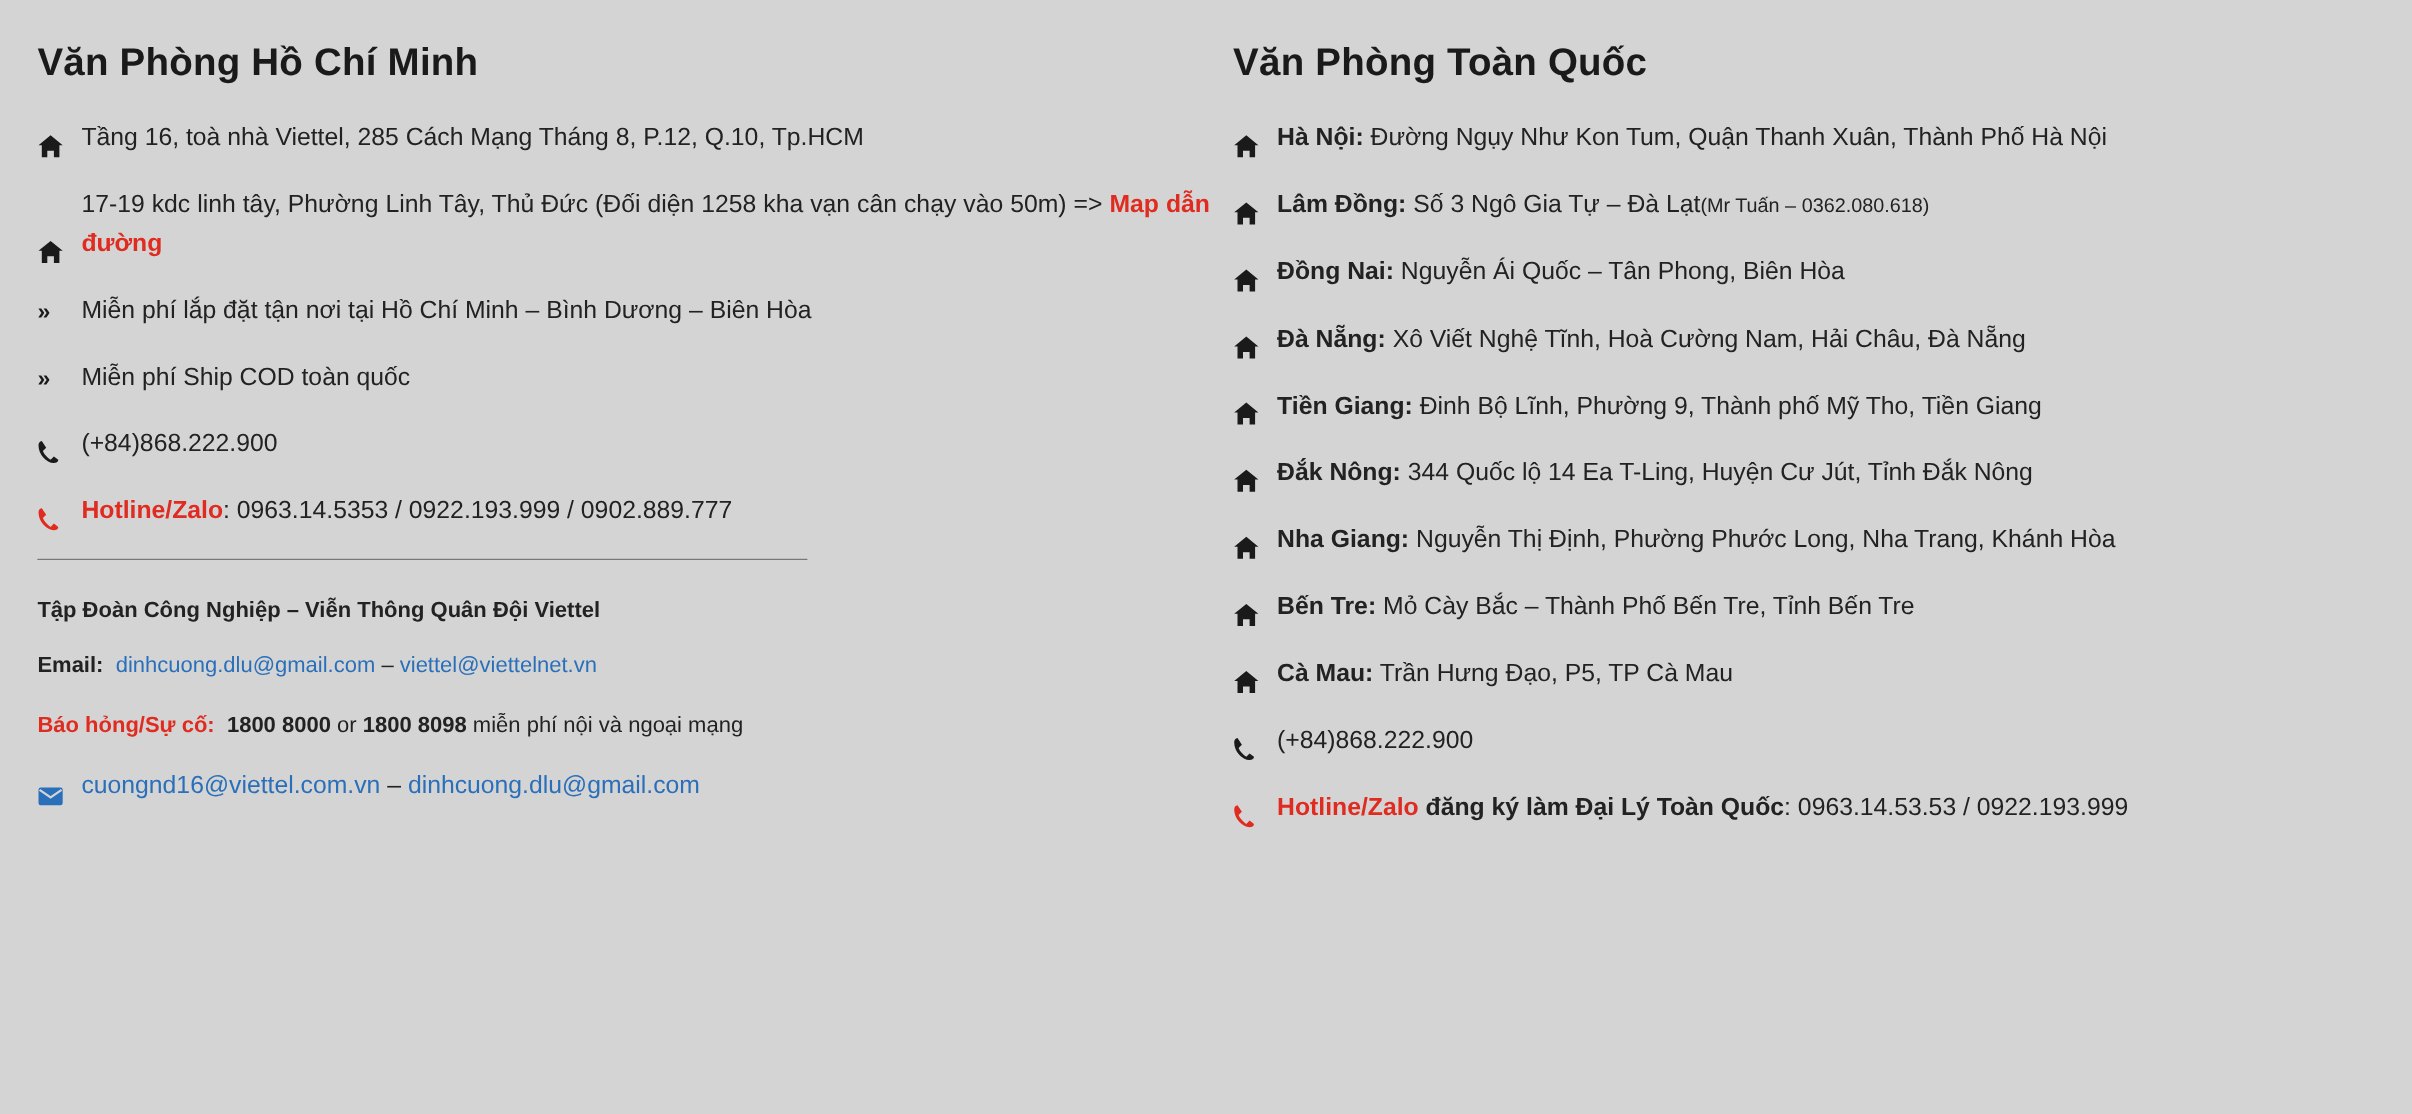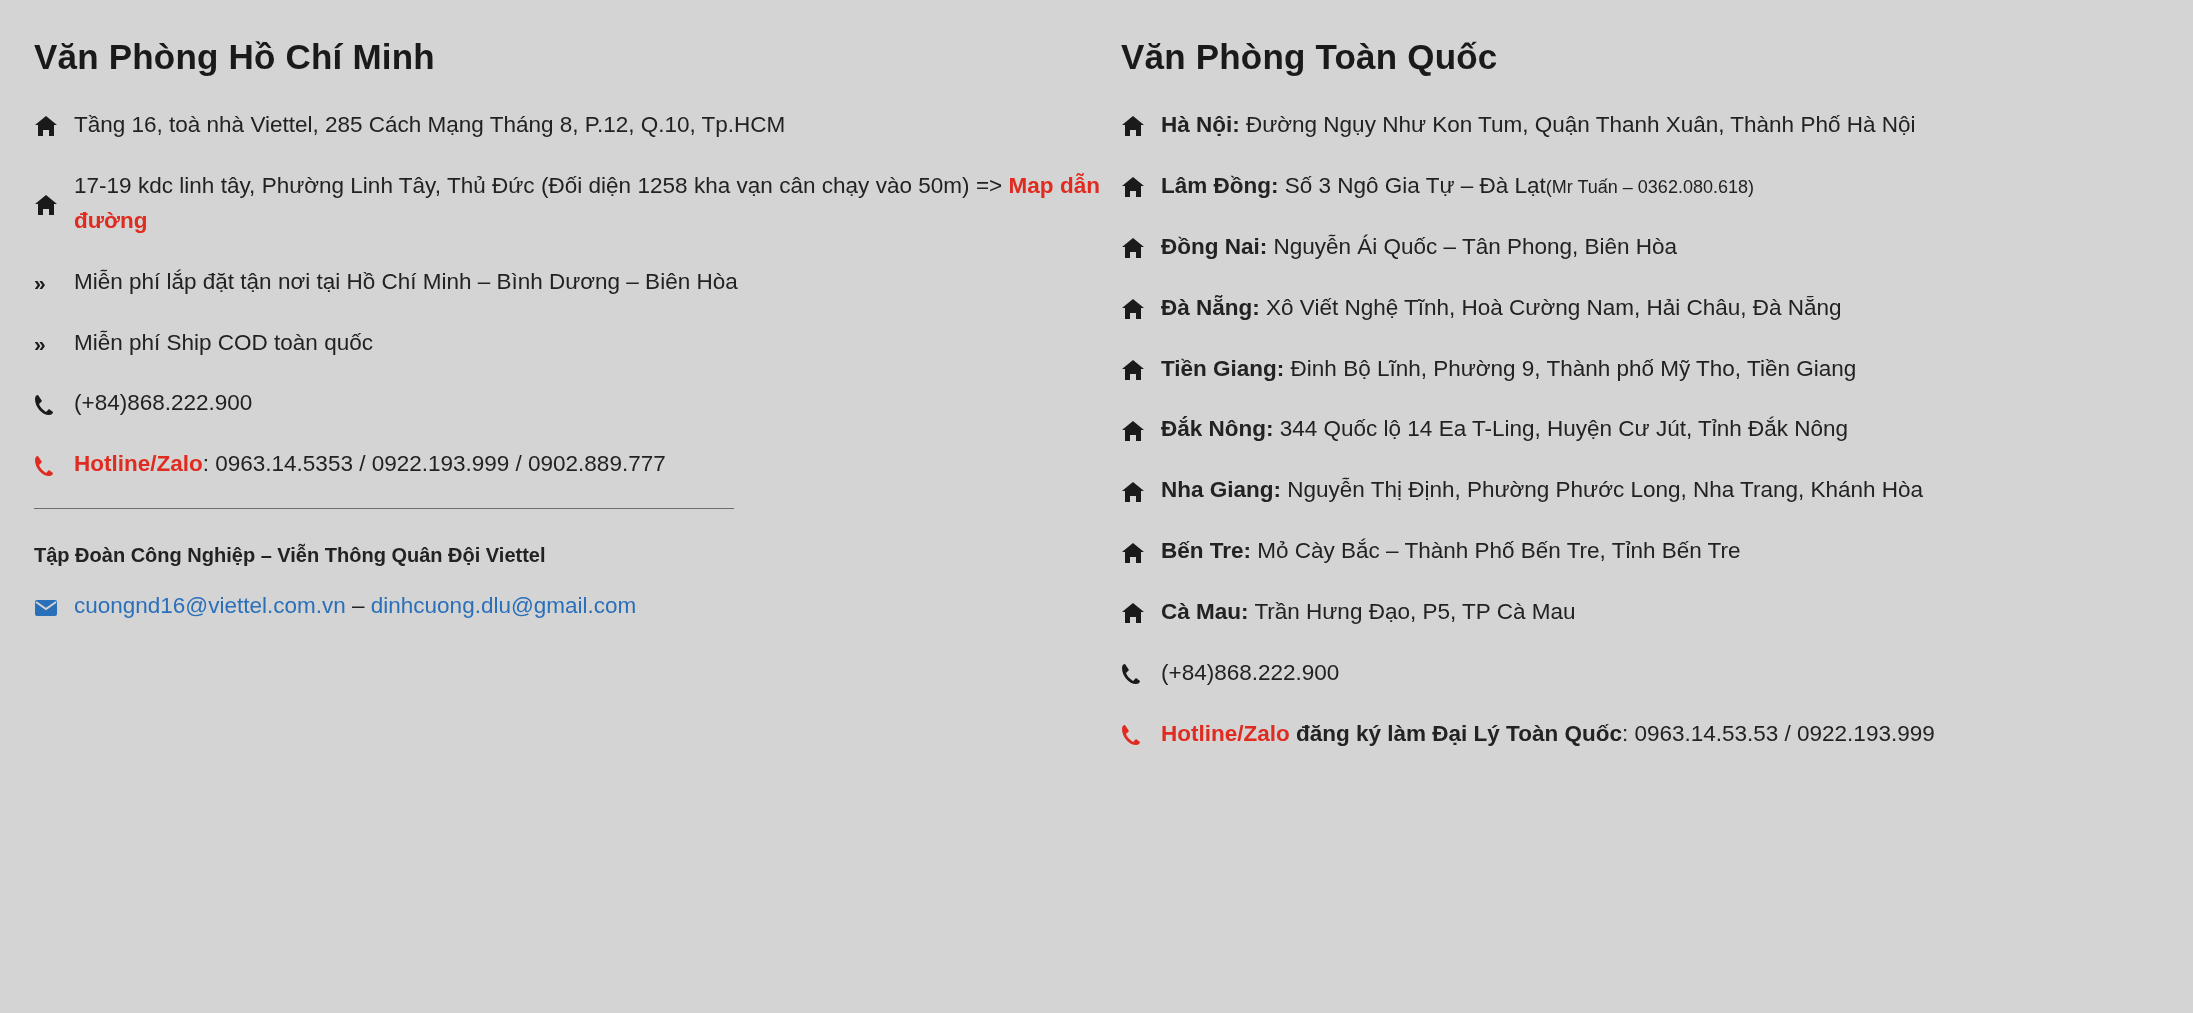--- a/index.html
+++ b/index.html
@@ -37,21 +37,21 @@
   h2.section-title {
     font-size: 35px;
     line-height: 1.2;
     font-weight: bold;
     margin: 18px 0 30px 0;
     color: #1a1a1a;
     letter-spacing: .2px;
   }
   .row {
     display: flex;
-    align-items: center;
+    align-items: flex-end;
     margin: 0 0 26px 0;
     font-size: 22.5px;
     line-height: 1.55;
     color: #222;
   }
   .row .ico {
     flex: 0 0 auto;
     width: 30px;
     margin-right: 10px;
     text-align: left;
@@ -149,21 +149,34 @@
       </span>
       <span class="txt"><span class="red-b">Hotline/Zalo</span><span>: </span><span>0963.14.5353 / 0922.193.999 / 0902.889.777</span></span>
     </div>
 
     <div class="divider"></div>
 
     <div class="plain-row tight">
       <b>Tập Đoàn Công Nghiệp – Viễn Thông Quân Đội Viettel</b>
     </div>
 
-
+    <div class="plain-row">
+      <b>Email:</b>
+      <span>&nbsp;</span><a class="link" href="#">dinhcuong.dlu@gmail.com</a>
+      <span>–</span>
+      <a class="link" href="#">viettel@viettelnet.vn</a>
+    </div>
+
+    <div class="plain-row">
+      <b class="red">Báo hỏng/Sự cố:</b>
+      <span>&nbsp;</span><b>1800 8000</b>
+      <span>or</span>
+      <b>1800 8098</b>
+      <span>miễn phí nội và ngoại mạng</span>
+    </div>
 
     <div class="row">
       <span class="ico">
         <svg width="24" height="18" viewBox="0 0 24 18">
             <rect x="1" y="1" width="22" height="16" rx="2" fill="#2a6fba"></rect>
             <path d="M2 3l10 7 10-7" stroke="#d4d4d4" stroke-width="2" fill="none"></path>
           </svg>
       </span>
       <span class="txt"><a class="link" href="#">cuongnd16@viettel.com.vn</a> <span>–</span> <a class="link" href="#">dinhcuong.dlu@gmail.com</a></span>
     </div>

